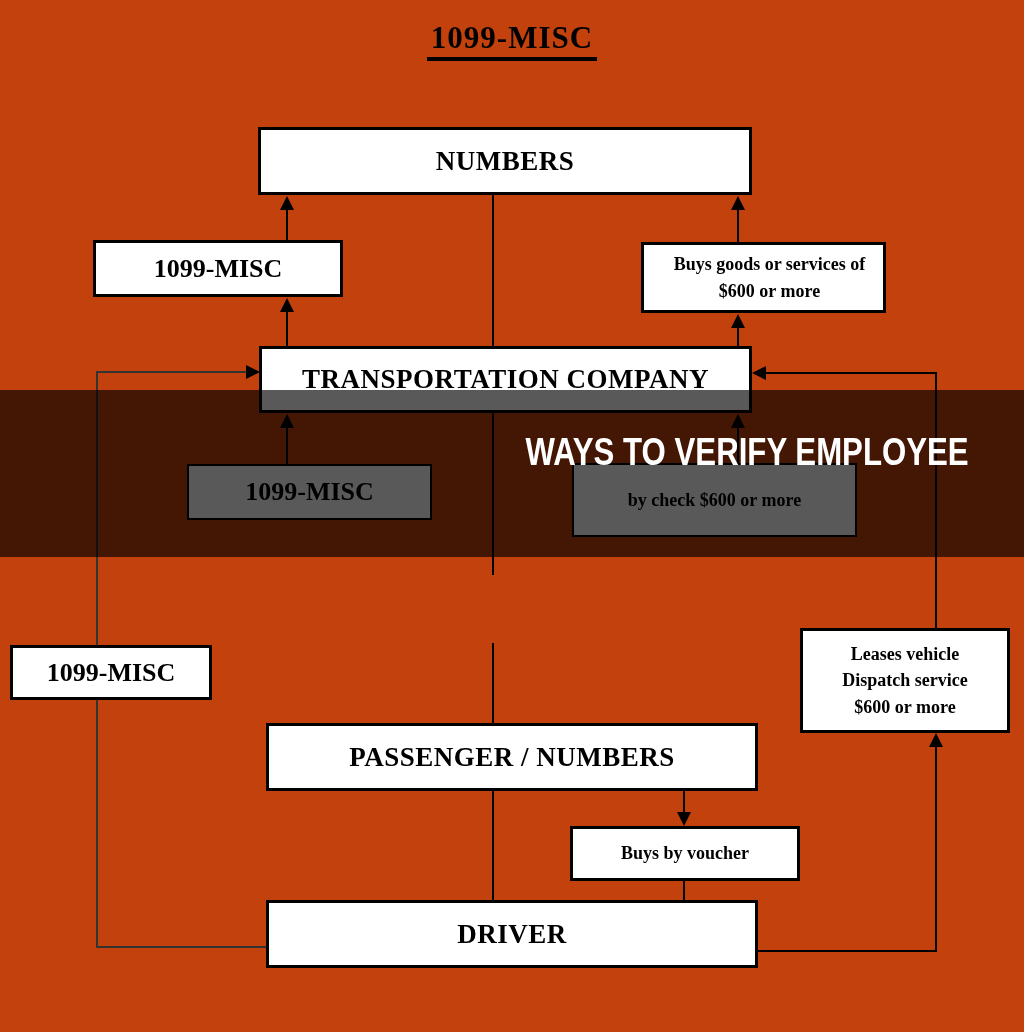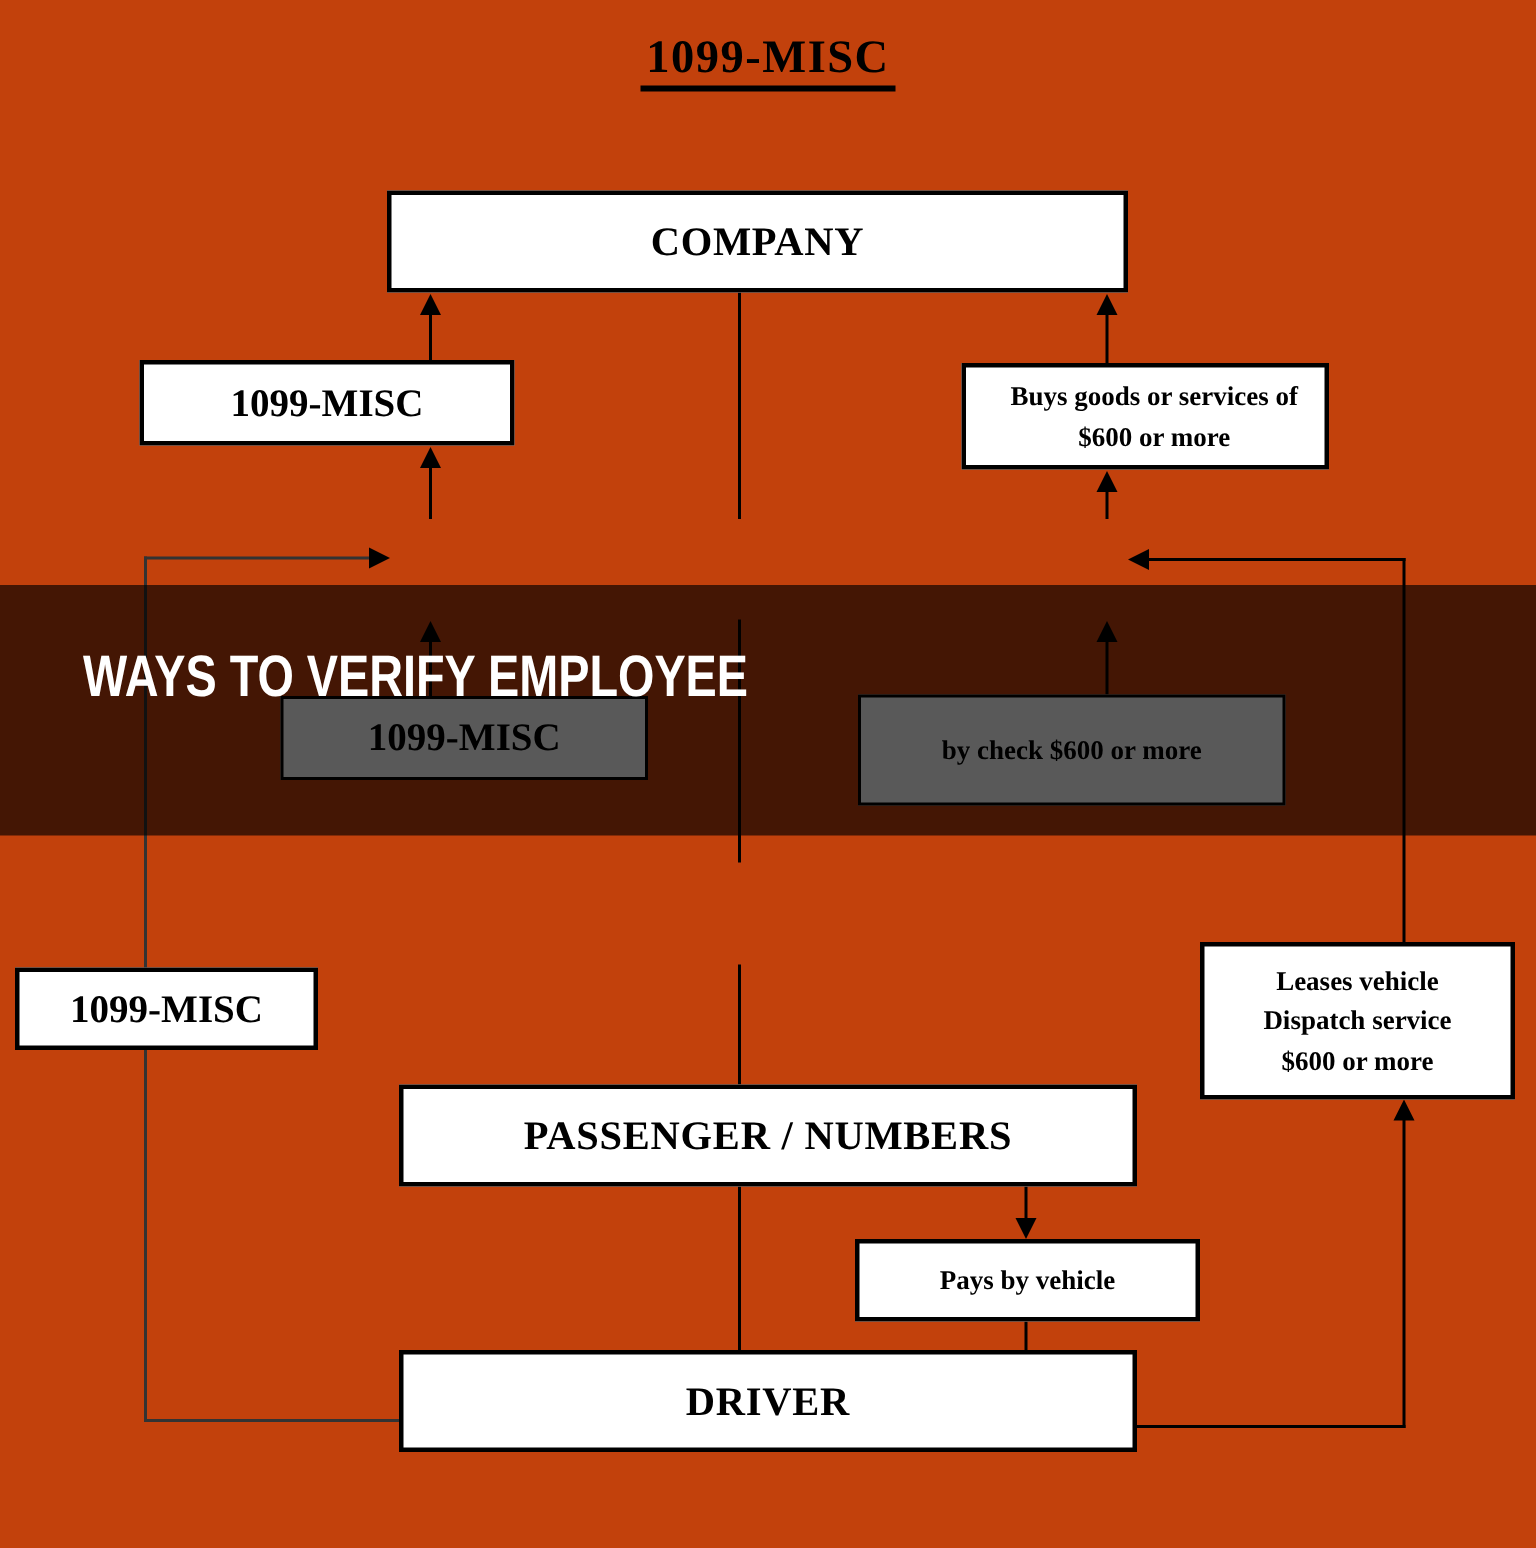--- a/index.html
+++ b/index.html
@@ -46,21 +46,21 @@
   .arrow.up    { border-left:7px solid transparent; border-right:7px solid transparent; border-bottom:14px solid #000; }
   .arrow.down  { border-left:7px solid transparent; border-right:7px solid transparent; border-top:14px solid #000; }
   .arrow.right { border-top:7px solid transparent; border-bottom:7px solid transparent; border-left:14px solid #000; }
   .arrow.left  { border-top:7px solid transparent; border-bottom:7px solid transparent; border-right:14px solid #000; }
   
   .banner {
     position:absolute; left:0; top:390px; width:1024px; height:167px;
     background:rgba(0,0,0,0.65); z-index:3;
   }
   .banner-line {
-    position:absolute; left:0; width:100%; text-align:left;
+    position:absolute; left:0; width:100%; text-align:right;
     font-family:"Liberation Sans", sans-serif; font-weight:bold; white-space:nowrap;
   }
   .banner-line > span { display:inline-block; transform:scaleX(0.8); transform-origin:center; }
   .banner-line1 { top:40px; font-size:39px; color:#ffffff; }
   .banner-line2 { top:84px; font-size:51px; color:#f1c232; }
 </style>
 </head>
 <body>
 
 <div class="canvas">
@@ -99,32 +99,35 @@
   <div class="line thin" style="left:96px; top:946px; width:170px; height:2px;"></div>
 
   <div class="arrow left" style="left:752px; top:366px;"></div>
   <div class="line" style="left:764px; top:372px; width:173px; height:2px;"></div>
   <div class="line" style="left:935px; top:372px; width:2px; height:256px;"></div>
   <div class="arrow up" style="left:929px; top:733px;"></div>
   <div class="line" style="left:935px; top:745px; width:2px; height:207px;"></div>
   <div class="line" style="left:758px; top:950px; width:179px; height:2px;"></div>
 
   <div class="node vendor lbl-lg">
-    <span>COMPANY</span>
+    <span>NUMBERS</span>
   </div>
 
   <div class="node misc-top lbl-md">
     <span>1099-MISC</span>
   </div>
 
   <div class="node buys lbl-sm">
     <span>Buys goods or services of</span>
     <span>$600 or more</span>
   </div>
 
+  <div class="node transport lbl-lg">
+    <span>TRANSPORTATION COMPANY</span>
+  </div>
 
   <div class="node misc-mid lbl-md thin">
     <span>1099-MISC</span>
   </div>
 
   <div class="node paysvouch lbl-sm thin">
     <span>by check $600 or more</span>
   </div>
 
 
@@ -136,21 +139,21 @@
 
   <div class="node misc-left lbl-md">
     <span>1099-MISC</span>
   </div>
 
   <div class="node passenger lbl-lg">
     <span>PASSENGER / NUMBERS</span>
   </div>
 
   <div class="node voucher lbl-sm">
-    <span>Pays by vehicle</span>
+    <span>Buys by voucher</span>
   </div>
 
   <div class="node driver lbl-lg">
     <span>DRIVER</span>
   </div>
 
   <div class="banner">
     <div class="banner-line banner-line1">
       <span>WAYS TO VERIFY EMPLOYEE</span>
     </div>

